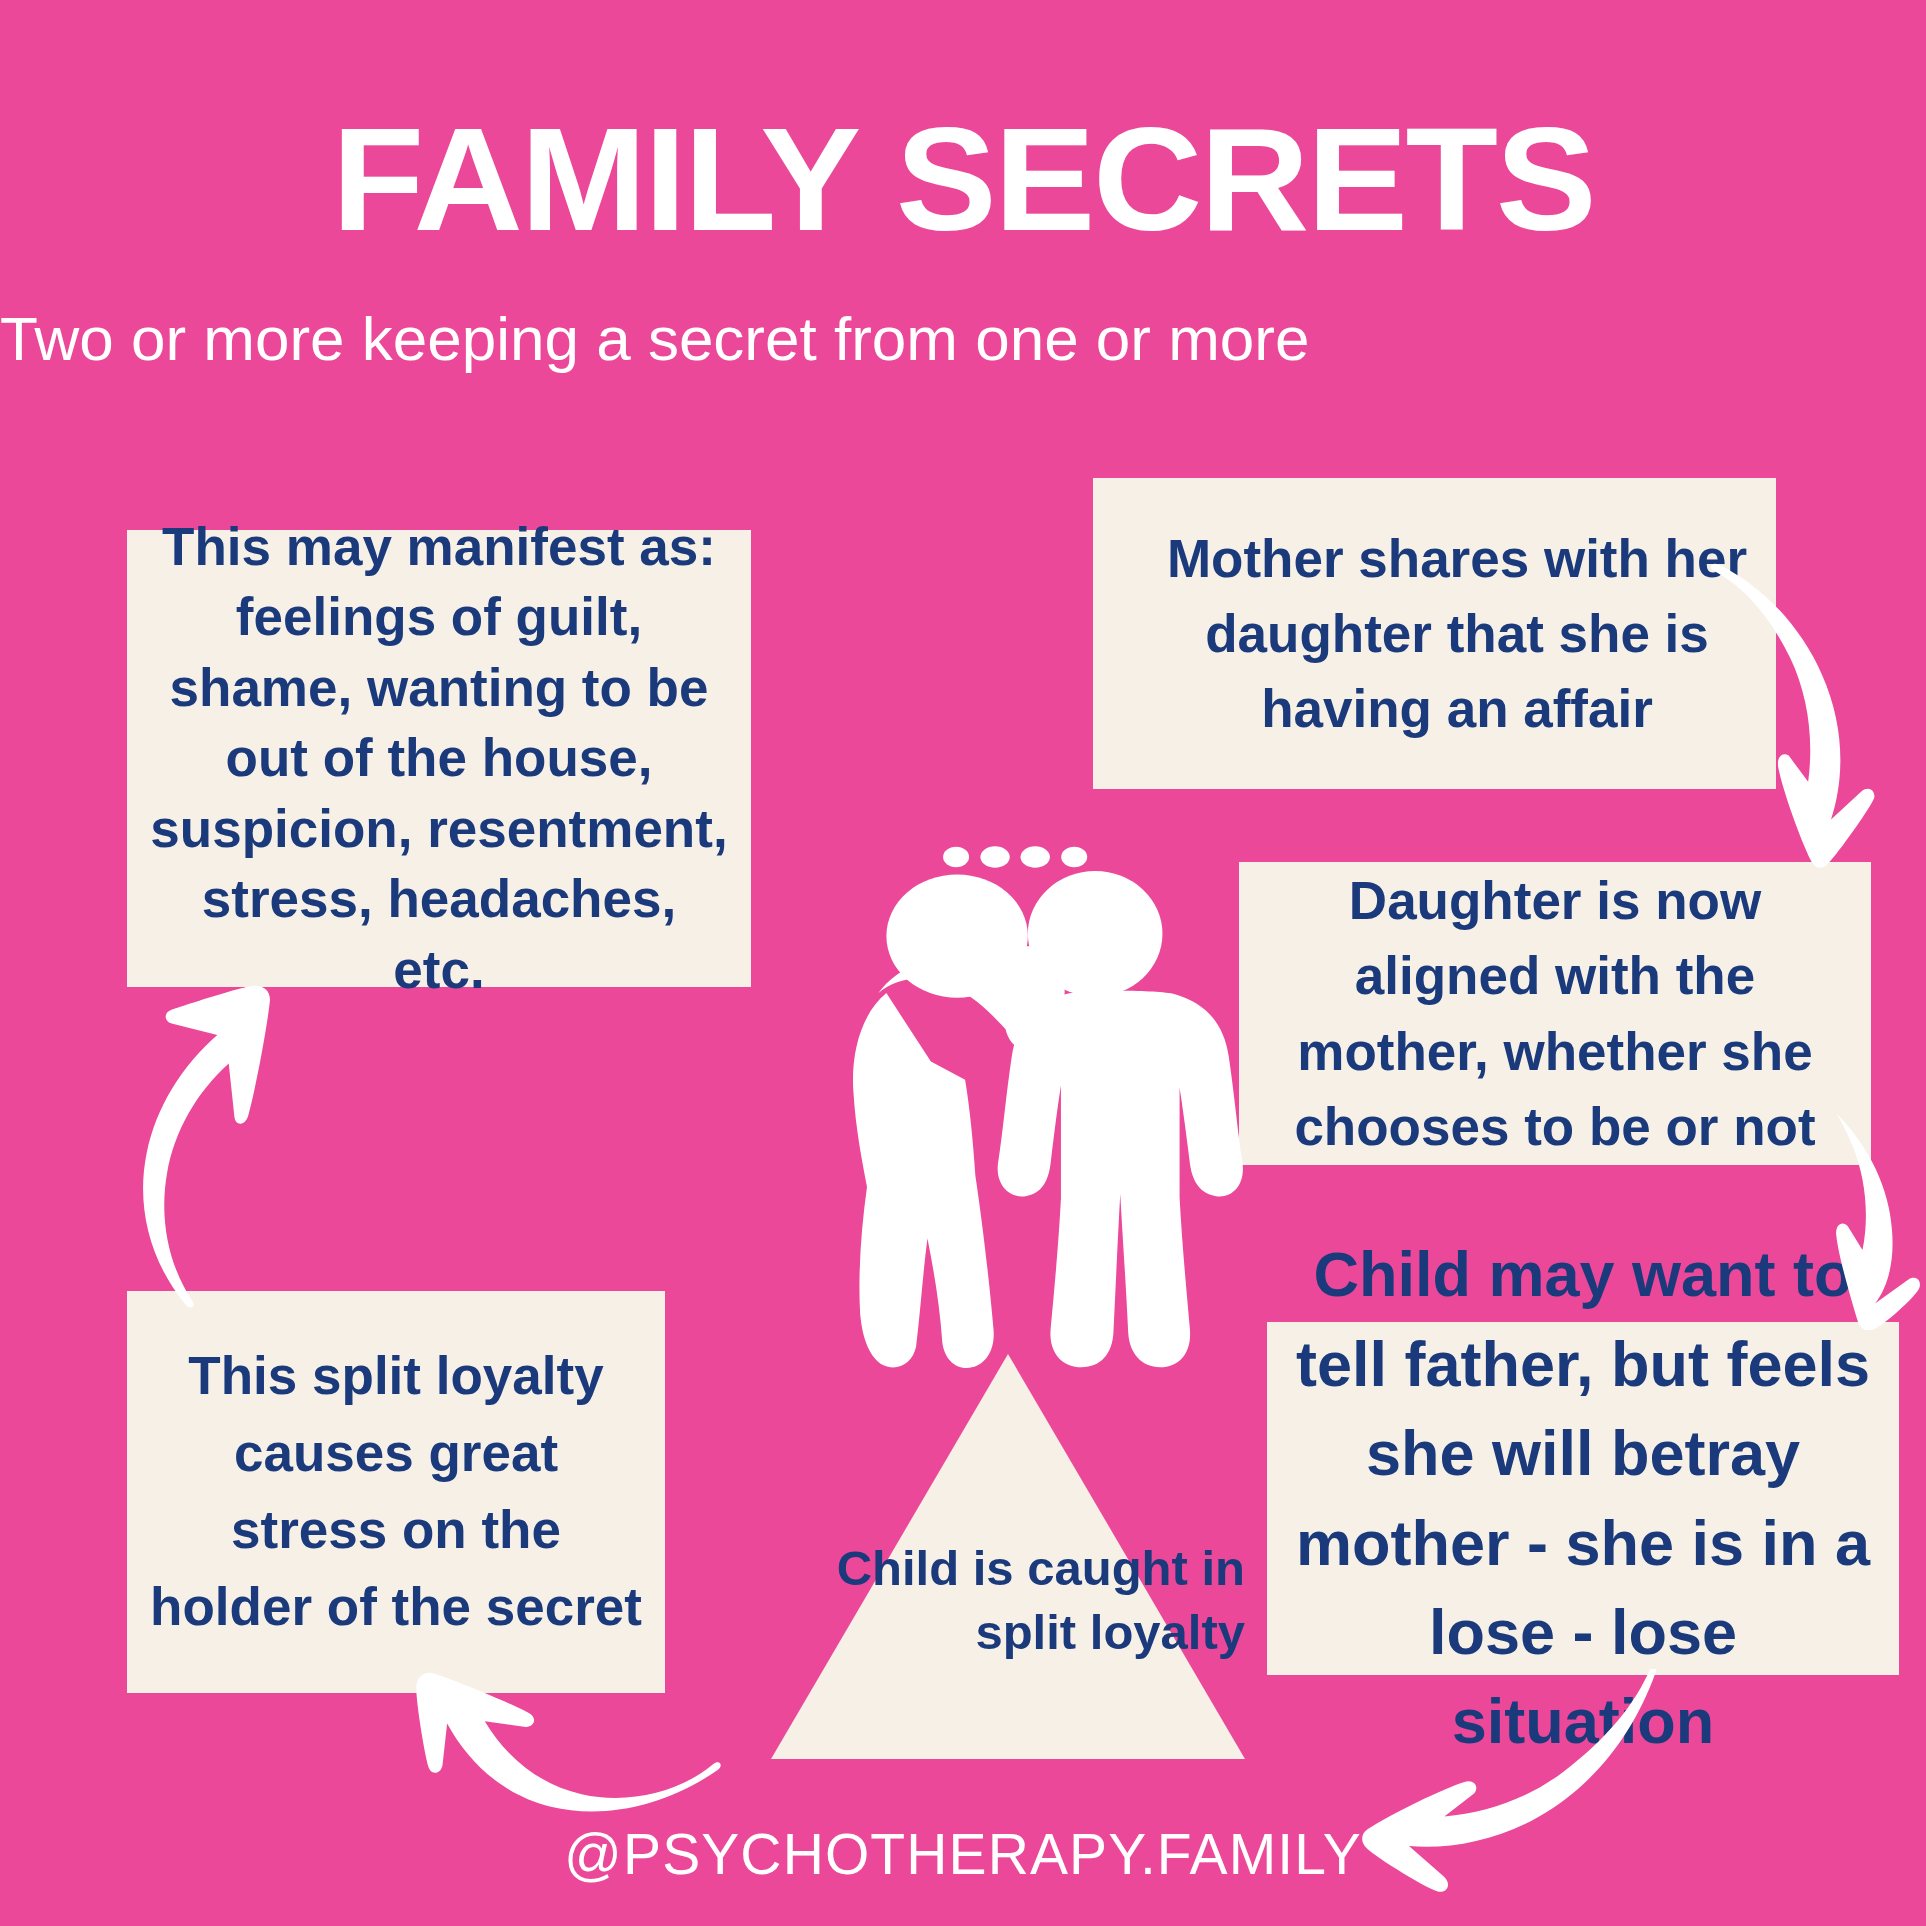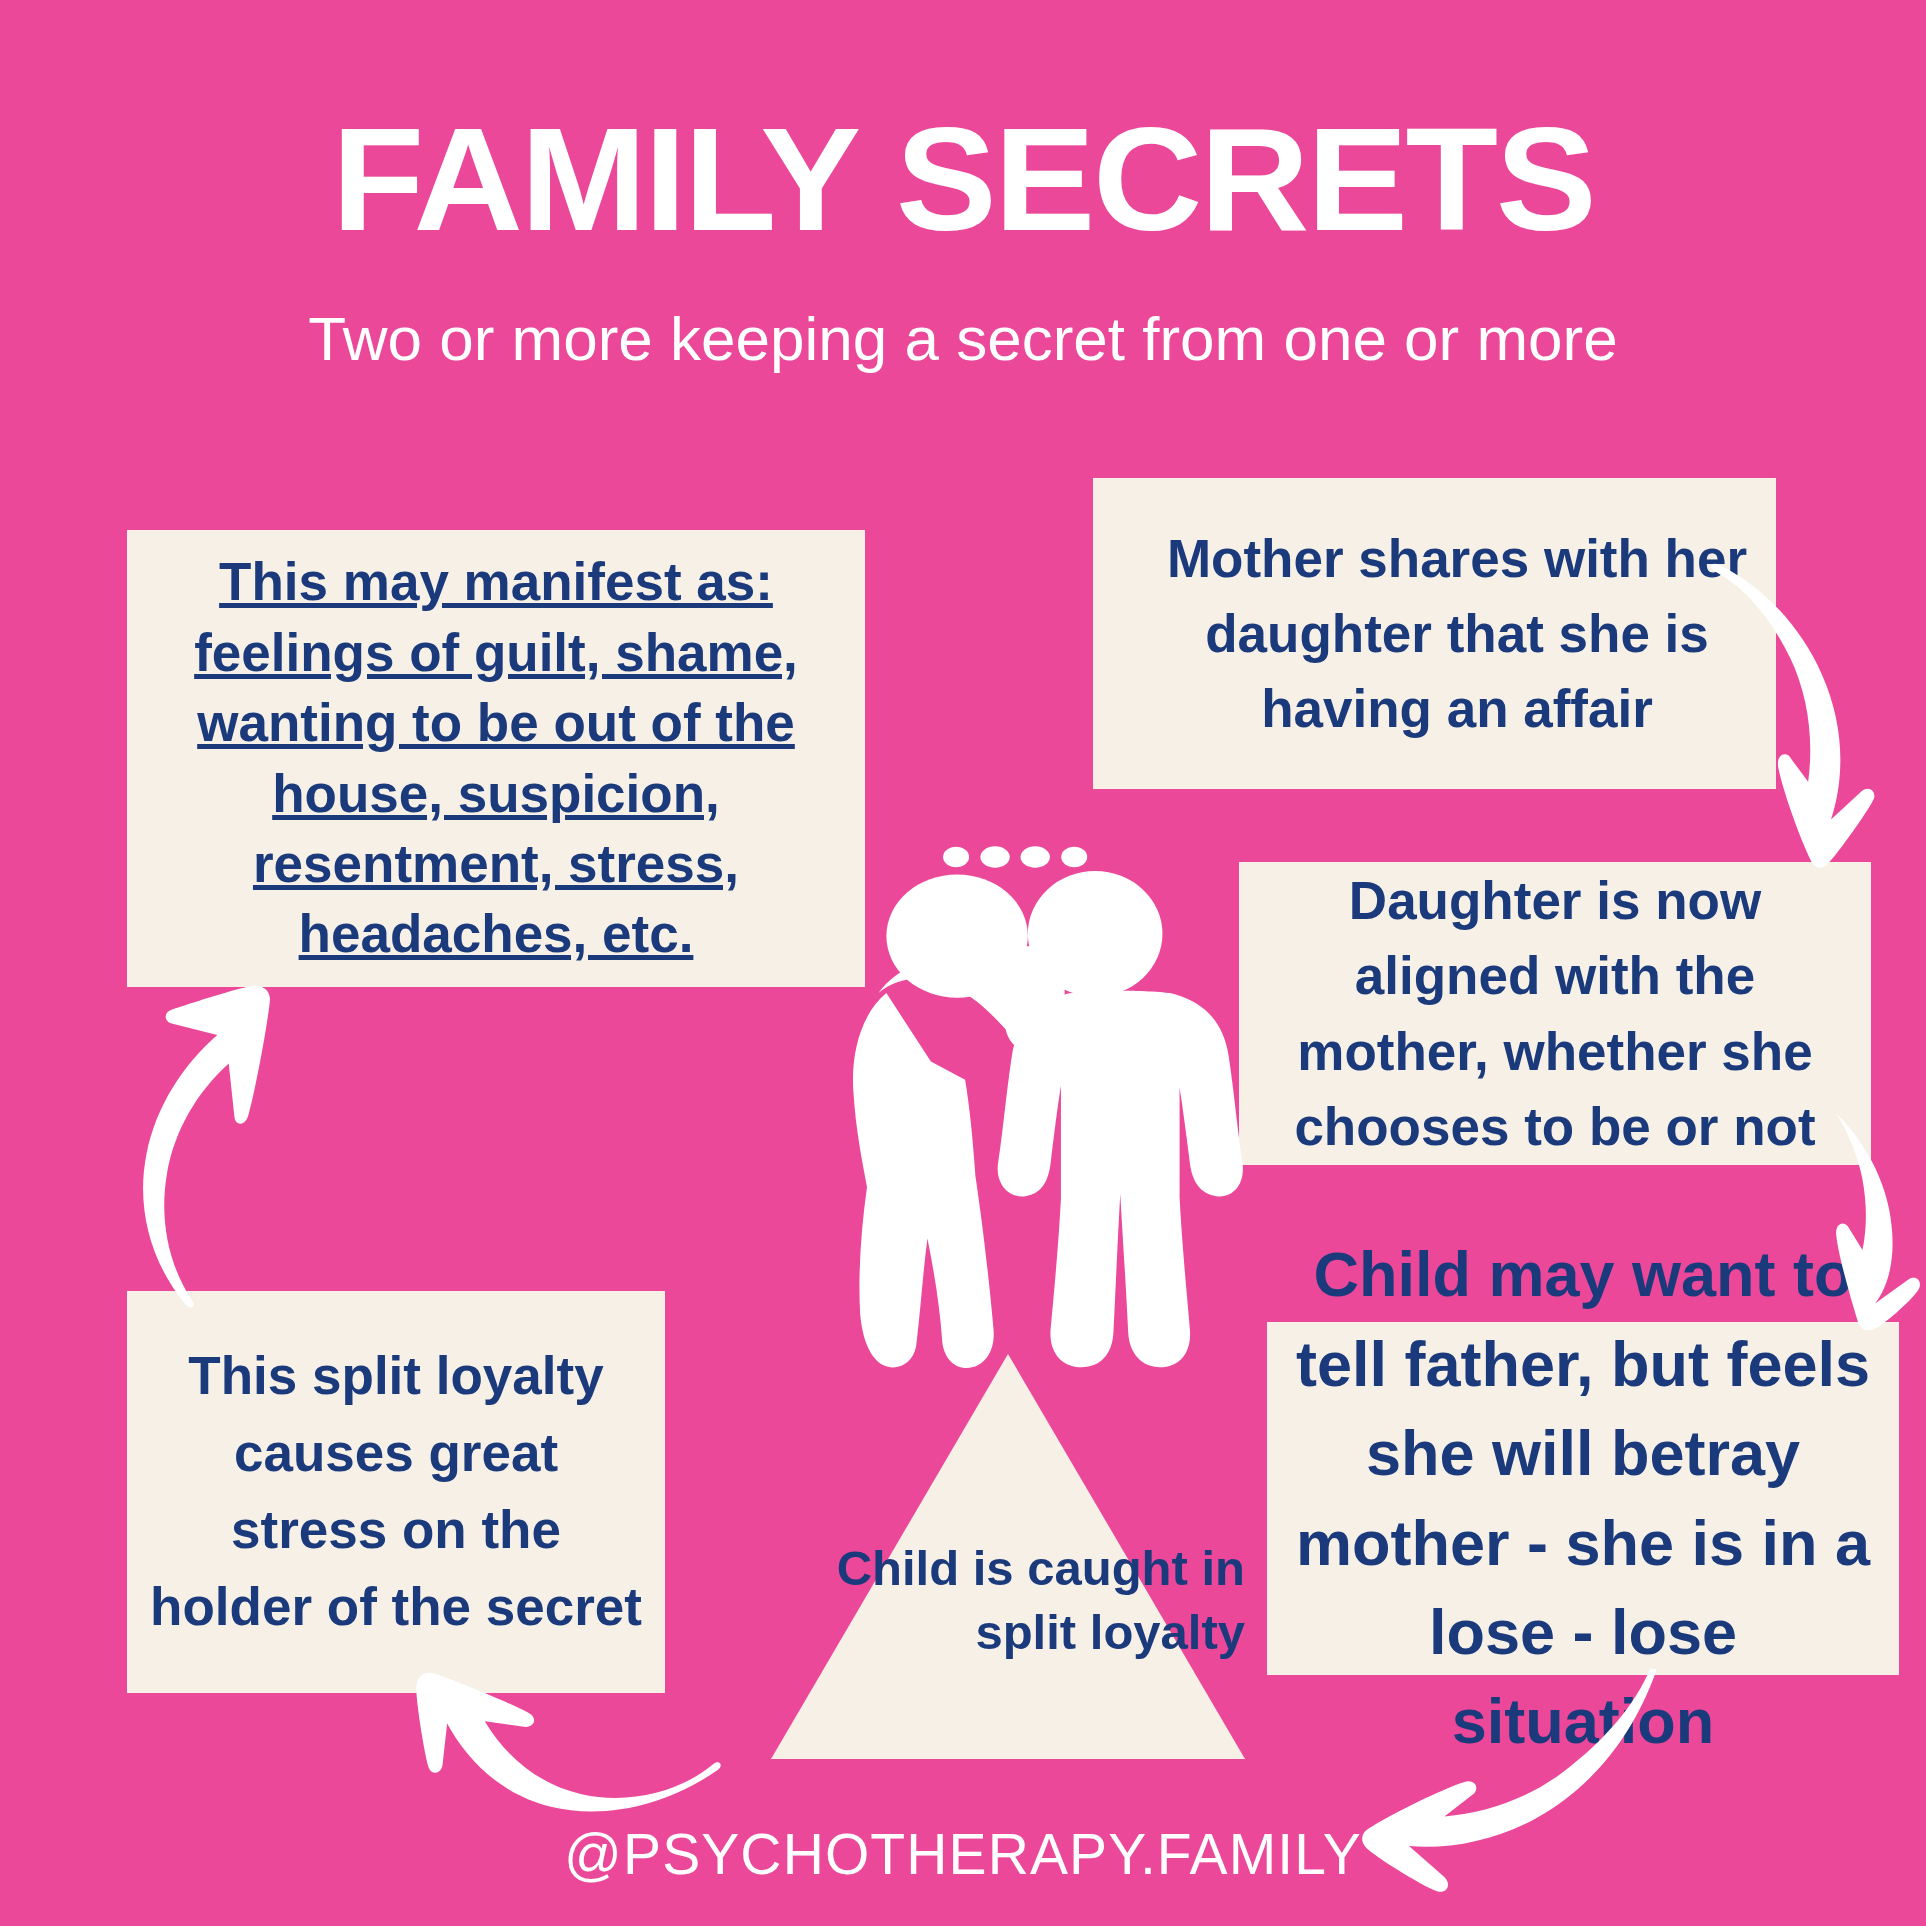--- a/index.html
+++ b/index.html
@@ -29,21 +29,20 @@
     font-size: 147px;
     letter-spacing: -2.3px;
     line-height: 1;
     transform: scaleX(1.03);
   }
   #subtitle {
     position: absolute;
     left: 0;
     top: 308px;
     width: 1926px;
-    text-align: center;
     color: #FFFFFF;
     font-family: "Liberation Sans", sans-serif;
     font-weight: normal;
     font-size: 62px;
     line-height: 1;
     letter-spacing: 0px;
   }
 
   
   .card {
@@ -60,25 +59,24 @@
   }
   .card .txt {
     width: 100%;
     padding: 0 23px;
     box-sizing: border-box;
   }
 
   #card-manifest {
     left: 127px;
     top: 530px;
-    width: 738px;
+    width: 624px;
     height: 457px;
     font-size: 53px;
     line-height: 1.33;
-    text-decoration: underline;
   }
   #card-mother {
     left: 1093px;
     top: 478px;
     width: 683px;
     height: 311px;
     font-size: 53px;
     line-height: 1.42;
     padding-left: 45px;
   }

